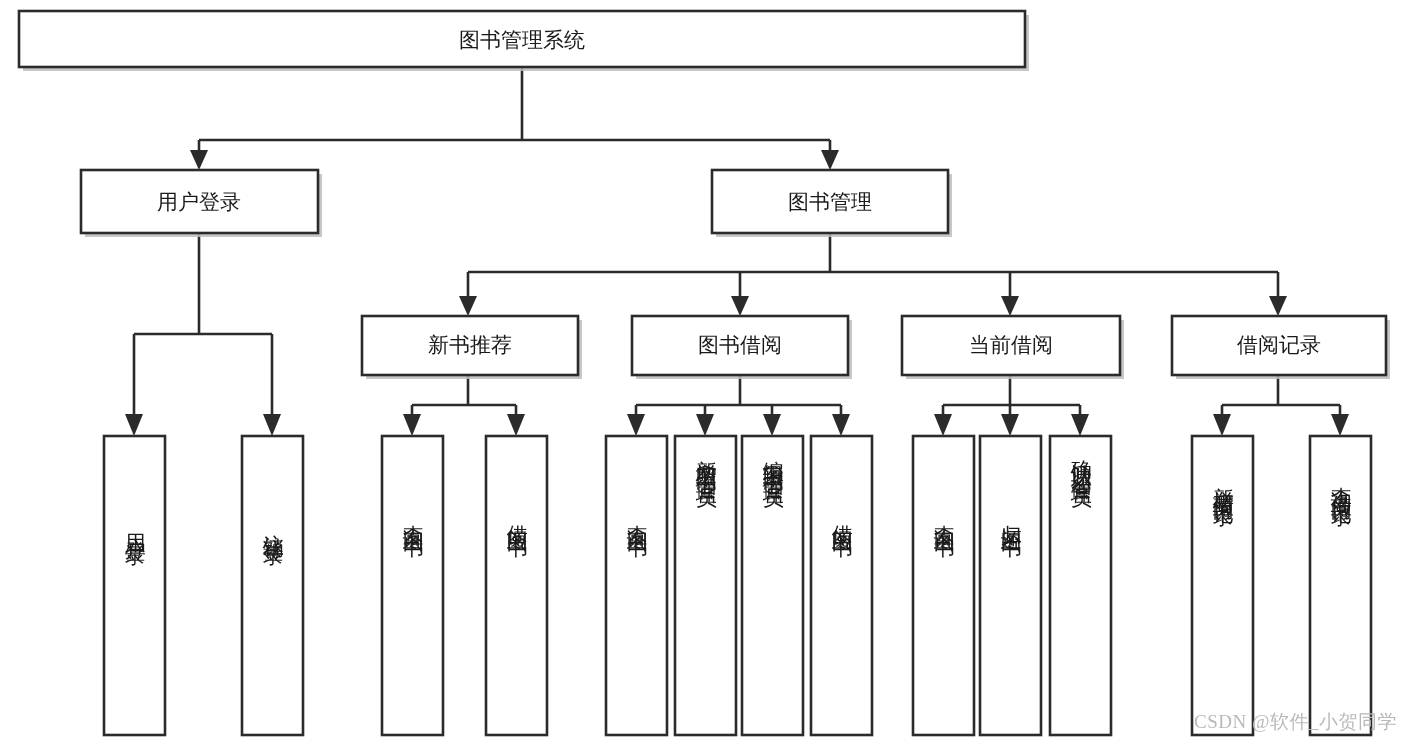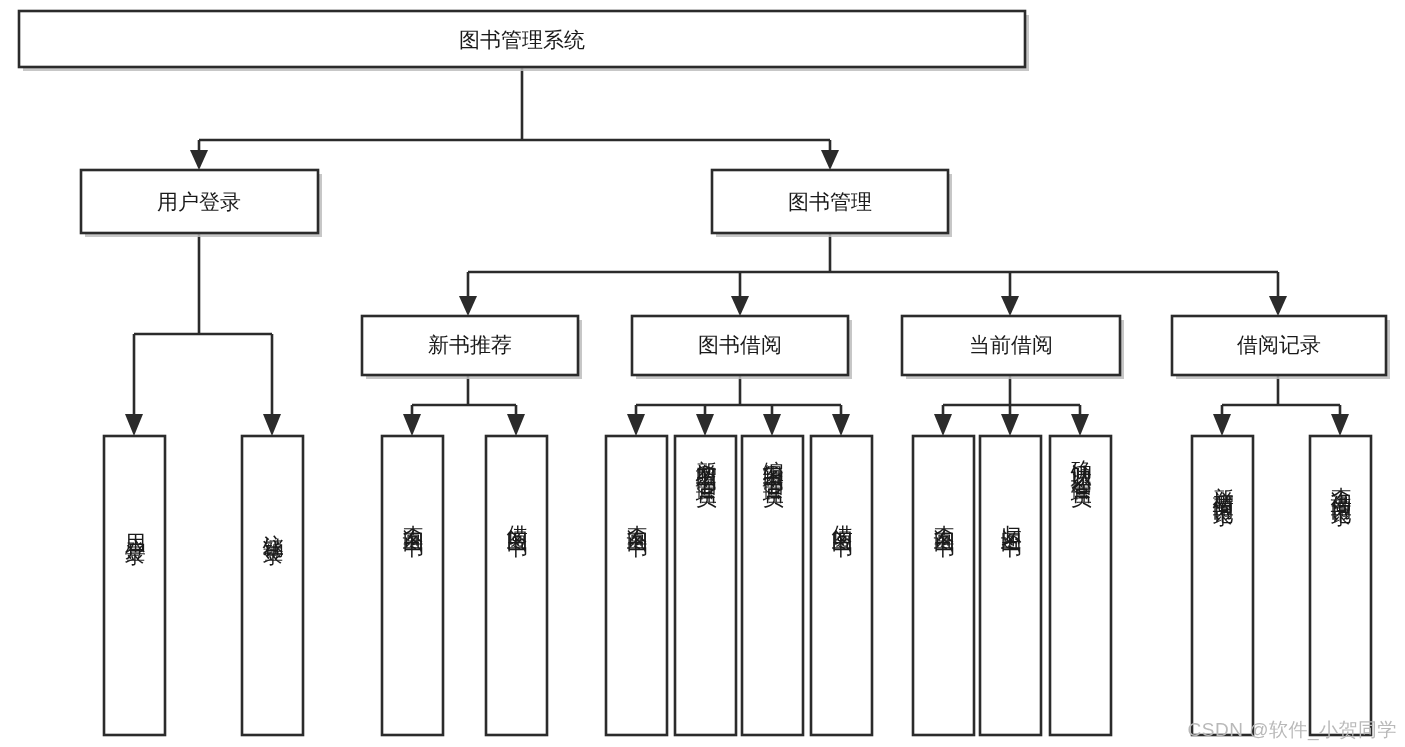--- a/index.html
+++ b/index.html
@@ -69,22 +69,22 @@
     font-size: 21px;
     line-height: 1.32;
     letter-spacing: 4px;
     color: #1a1a1a;
     white-space: nowrap;
     text-align: start;
   }
   .watermark {
     position: absolute;
     right: 8px;
-    bottom: 4px;
-    font-family: Liberation Sans, sans-serif;
+    bottom: 12px;
+    font-family: Liberation Serif, serif;
     font-size: 19px;
     color: #b9b9b9;
     letter-spacing: 0.5px;
     white-space: nowrap;
   }
 </style>
 </head>
 <body>
 
 <div id="diagram-root">

